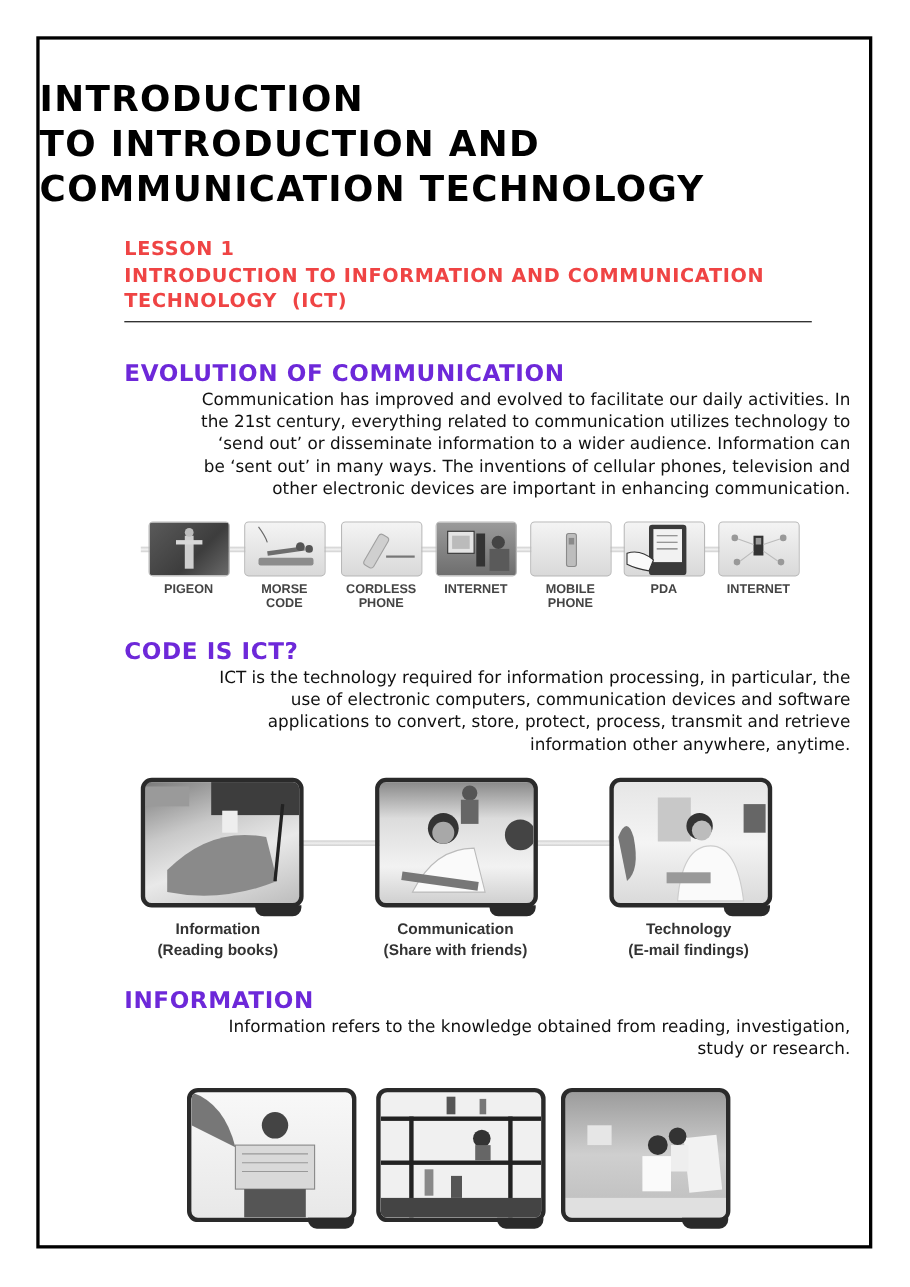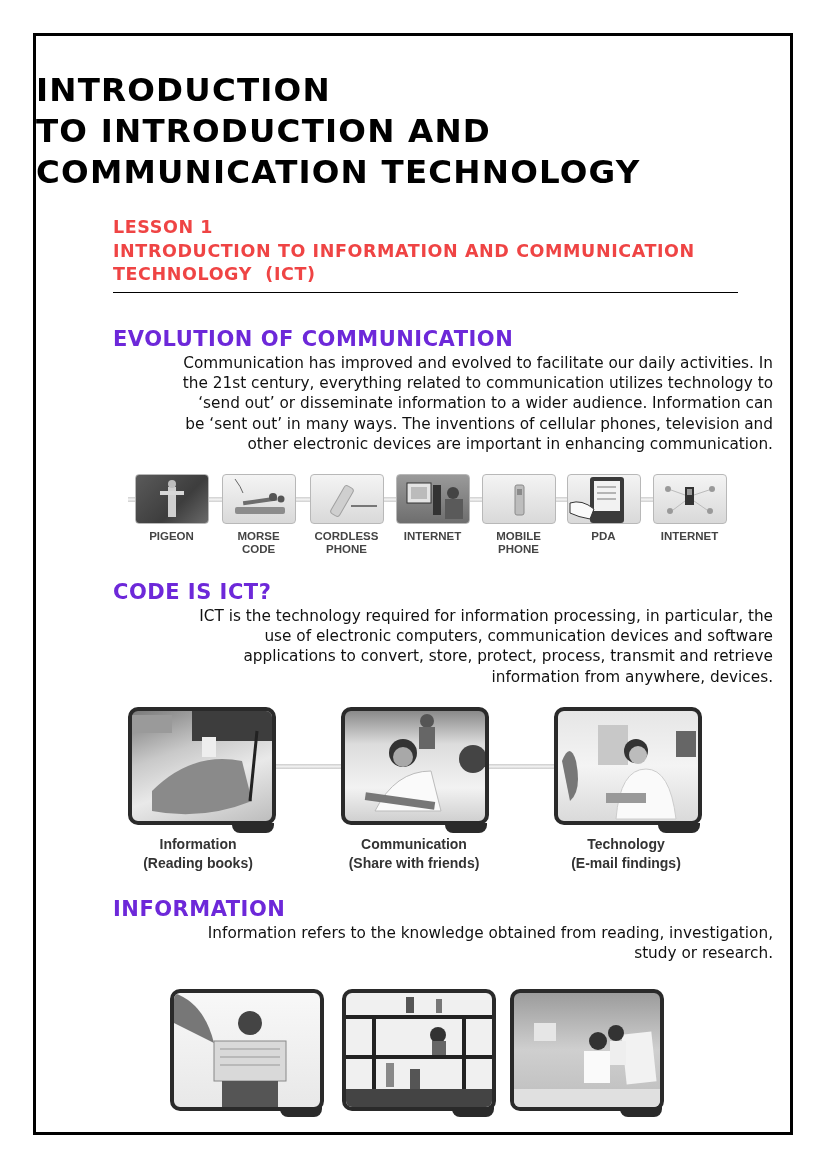--- a/index.html
+++ b/index.html
@@ -160,21 +160,21 @@
         <div>INTERNET</div>
       </div>
   </div>
 </div>
 
 <div class="heading" style="top:580px">CODE IS ICT?</div>
 <div class="para" style="top:606px">
   <div>ICT is the technology required for information processing, in particular, the</div>
   <div>use of electronic computers, communication devices and software</div>
   <div>applications to convert, store, protect, process, transmit and retrieve</div>
-  <div>information from anywhere, devices.</div>
+  <div>information other anywhere, anytime.</div>
 </div>
 
 <div class="triad">
   <div class="triad-line"></div>
 
   <div class="photo" style="left:0;top:0;background:linear-gradient(160deg,#7a7a7a 0%,#c9c9c9 35%,#e9e9e9 60%,#bdbdbd 100%);">
     <svg width="140" height="110">
         <rect x="0" y="4" width="40" height="18" fill="#9a9a9a"></rect>
         <rect x="60" y="0" width="80" height="30" fill="#3d3d3d"></rect>
         <rect x="70" y="26" width="14" height="20" fill="#eee"></rect>

